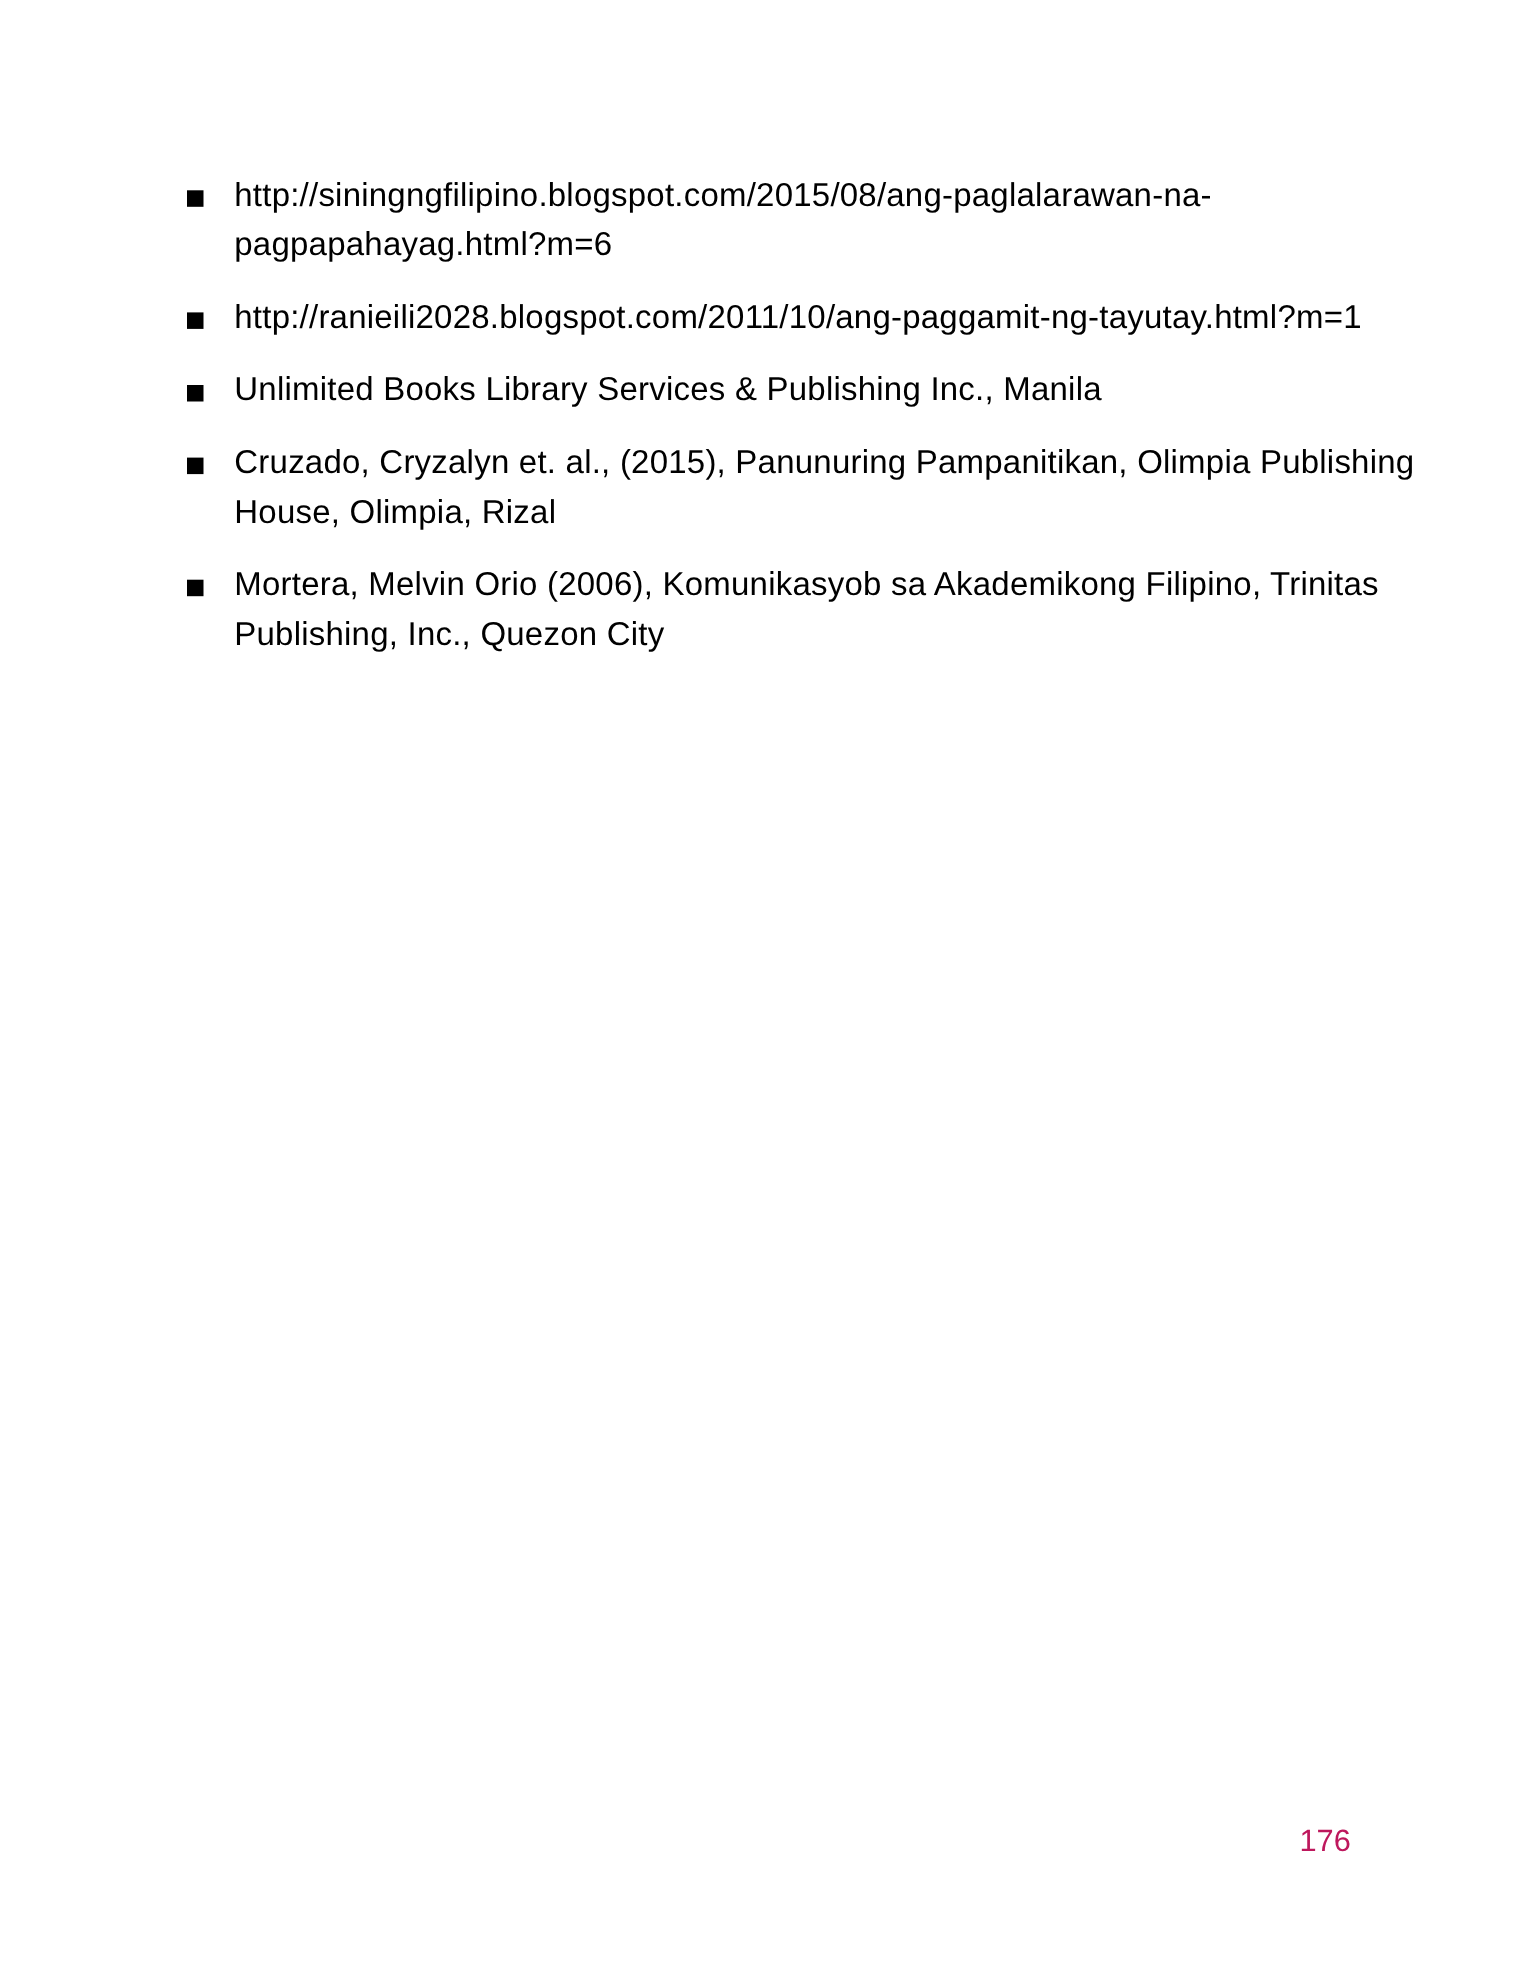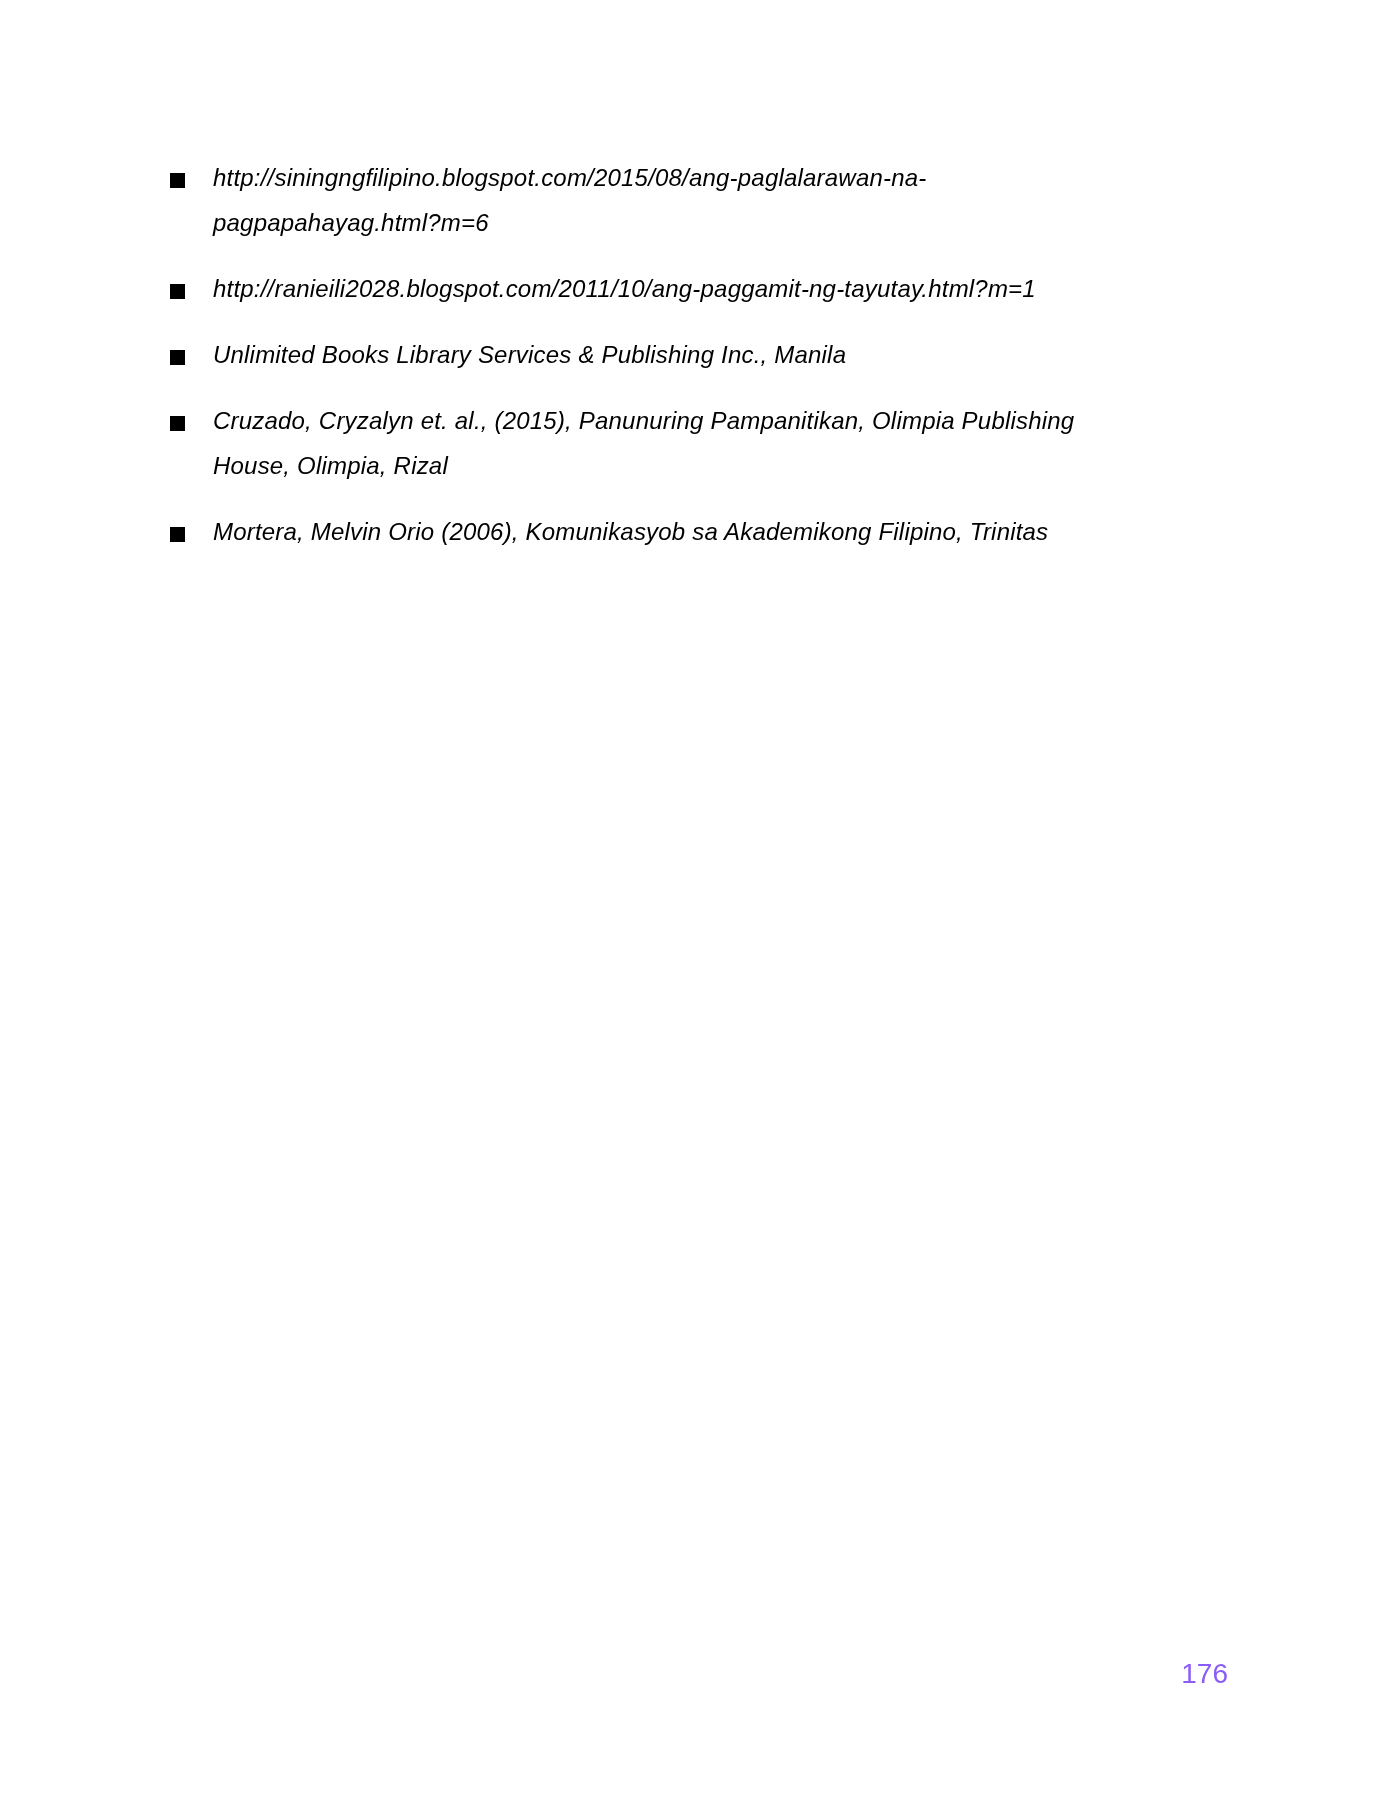--- a/index.html
+++ b/index.html
@@ -25,44 +25,43 @@
   }
   .ref-list {
     list-style: none;
     margin: 0;
     padding: 155px 150px 0 170px;
   }
   .ref-item {
     position: relative;
     padding-left: 43px;
     margin-bottom: 21px;
-    font-size: 24px;
+    font-size: 30px;
     line-height: 45px;
     letter-spacing: 0.2px;
-    font-style: italic;
   }
   .bullet {
     position: absolute;
     left: 0;
     top: 18px;
     width: 15px;
     height: 15px;
     background: #000000;
   }
   .line {
     display: block;
     white-space: pre;
   }
   .page-number {
     position: absolute;
     top: 1658px;
     right: 163px;
     font-size: 28px;
     line-height: 32px;
-    color: #8b5cf6;
+    color: #be185d;
   }
 </style>
 </head>
 <body>
 
 <div class="page">
 
   <ul class="ref-list">
 
     <li class="ref-item">
@@ -83,19 +82,20 @@
 
     <li class="ref-item">
       <span class="bullet"></span>
       <span class="line">Cruzado, Cryzalyn et. al., (2015), Panunuring Pampanitikan, Olimpia Publishing</span>
       <span class="line">House, Olimpia, Rizal</span>
     </li>
 
     <li class="ref-item">
       <span class="bullet"></span>
       <span class="line">Mortera, Melvin Orio (2006), Komunikasyob sa Akademikong Filipino, Trinitas</span>
+      <span class="line">Publishing, Inc., Quezon City</span>
     </li>
 
   </ul>
 
   <div class="page-number">176</div>
 
 </div>
 
 </body></html>

